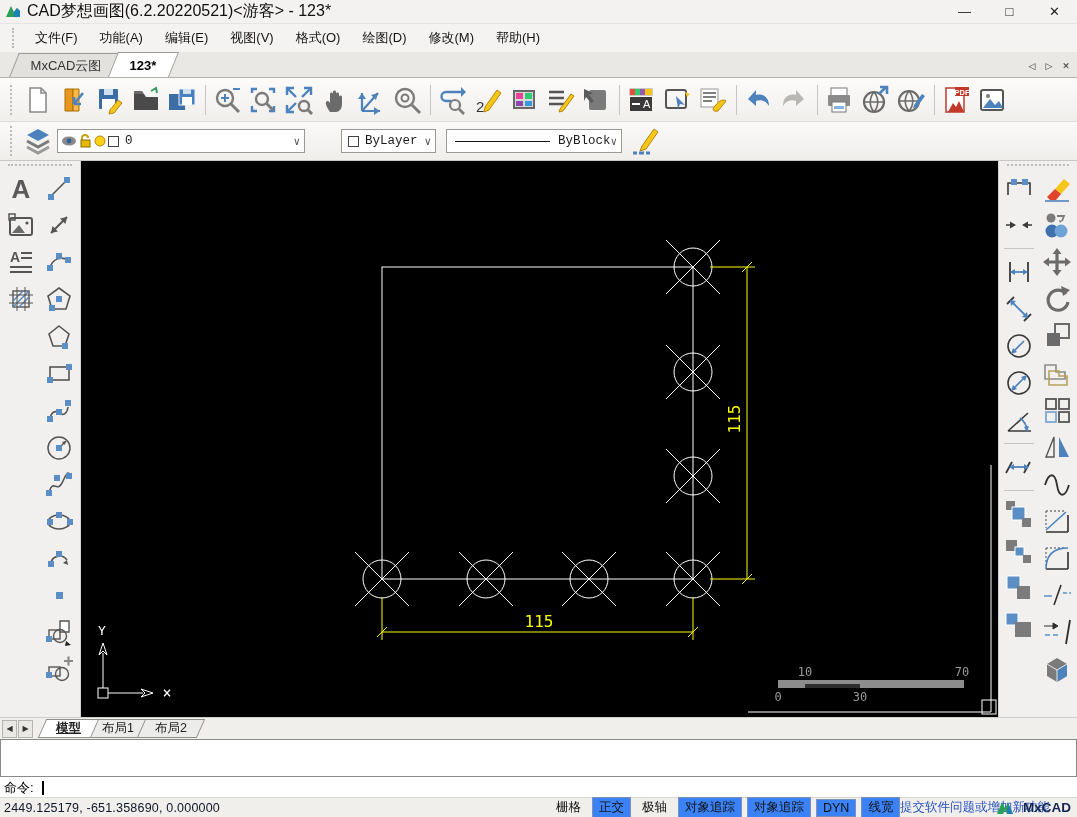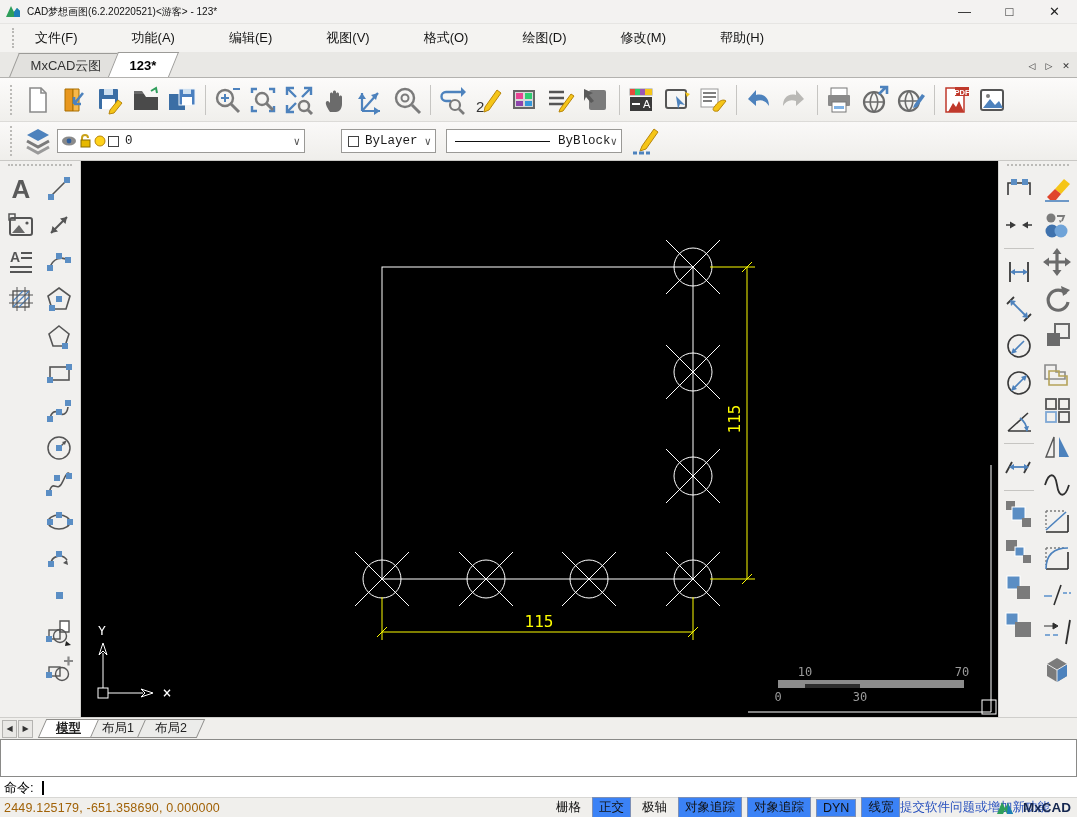--- a/index.html
+++ b/index.html
@@ -2,21 +2,21 @@
 <html><head>
 <meta charset="utf-8">
 <style>
   * { margin:0; padding:0; box-sizing:border-box; }
   html,body { width:1077px; height:817px; overflow:hidden; }
   body { font-family:"Liberation Sans", sans-serif; font-size:13px; background:#f0efed; position:relative; color:#1a1a1a; }
 
   
   .titlebar { position:absolute; left:0; top:0; width:1077px; height:23px; background:#f3f2f1; display:flex; align-items:center; }
   .titlebar .appicon { width:16px; height:16px; margin:0 6px 0 5px; }
-  .titlebar .title { font-size:10px; color:#111;text-align:right; }
+  .titlebar .title { font-size:16px; color:#111;text-align:right; }
   .wincontrols { position:absolute; right:0; top:0; height:23px; display:flex; }
   .winbtn { width:45px; height:23px; border:none; background:transparent; font-size:13px; color:#222; cursor:default; display:flex; align-items:center; justify-content:center; }
 
   
   .menubar { position:absolute; left:0; top:23px; width:1077px; height:29px; background:#f4f3f1; border-top:1px solid #e6e5e3; display:flex; align-items:center; padding-left:12px; }
   .menubar .grip { width:4px; height:20px; border-left:2px dotted #b9b8b5; margin-right:8px; }
   .menuitem { padding:4px 11px; font-size:13px; color:#141414; }
 
   
   .doctabs { position:absolute; left:0; top:52px; width:1077px; height:26px; background:#e9e8e5; border-bottom:1px solid #b3b2af; display:flex; align-items:flex-end; padding-left:14px; }
@@ -63,21 +63,21 @@
 
   
   .cmd { position:absolute; left:0; top:739px; width:1077px; height:58px; background:#fff; }
   .cmd-history { position:absolute; left:0; top:0; width:1077px; height:38px; border:1px solid #8a8a88; border-bottom:1px solid #8a8a88; padding:1px 4px; overflow:hidden; }
   .cmd-history div { font-size:13px; line-height:18px; color:#000; }
   .cmd-input { position:absolute; left:0; top:39px; width:910px; height:19px; padding:1px 4px; font-size:13px; color:#000; display:flex; align-items:center; }
   .caret { display:inline-block; width:2px; height:14px; background:#000; margin-left:8px; }
 
   
   .statusbar { position:absolute; left:0; top:797px; width:1077px; height:20px; background:#f0efec; border-top:1px solid #d8d7d4; display:flex; align-items:center; font-size:12.5px; }
-  .coords { margin-left:4px; color:#a16207; letter-spacing:.2px; }
+  .coords { margin-left:4px; color:#0f172a; letter-spacing:.2px; }
   .toggles { position:absolute; left:550px; display:flex; align-items:center; gap:5px; }
   .toggle { padding:1px 6px; color:#111; }
   .toggle.boxed { border:1px solid #7d90b6; background:#3b82f6; }
   .statuslink { position:absolute; left:900px; color:#2a52be; white-space:nowrap; }
   .brand { position:absolute; right:6px; display:flex; align-items:center; gap:10px; }
   .brand .btxt { font-weight:bold; color:#14264f; font-size:13.5px; }
 </style>
 </head>
 <body>
 
@@ -89,21 +89,21 @@
   <span class="title">CAD梦想画图(6.2.20220521)&lt;游客&gt; - 123*</span>
   <div class="wincontrols">
     <button class="winbtn">—</button>
     <button class="winbtn">□</button>
     <button class="winbtn">✕</button>
   </div>
 </div>
 
 <div class="menubar">
   <div class="grip"></div>
-  <div id="menu-items" style="display:flex;gap:32px;">
+  <div id="menu-items" style="display:flex;">
       <div class="menuitem">文件(F)</div>
       <div class="menuitem">功能(A)</div>
       <div class="menuitem">编辑(E)</div>
       <div class="menuitem">视图(V)</div>
       <div class="menuitem">格式(O)</div>
       <div class="menuitem">绘图(D)</div>
       <div class="menuitem">修改(M)</div>
       <div class="menuitem">帮助(H)</div>
     </div>
 </div>

